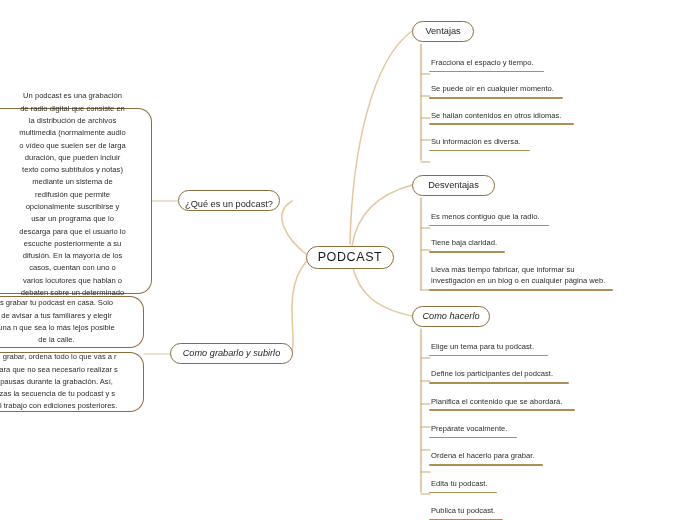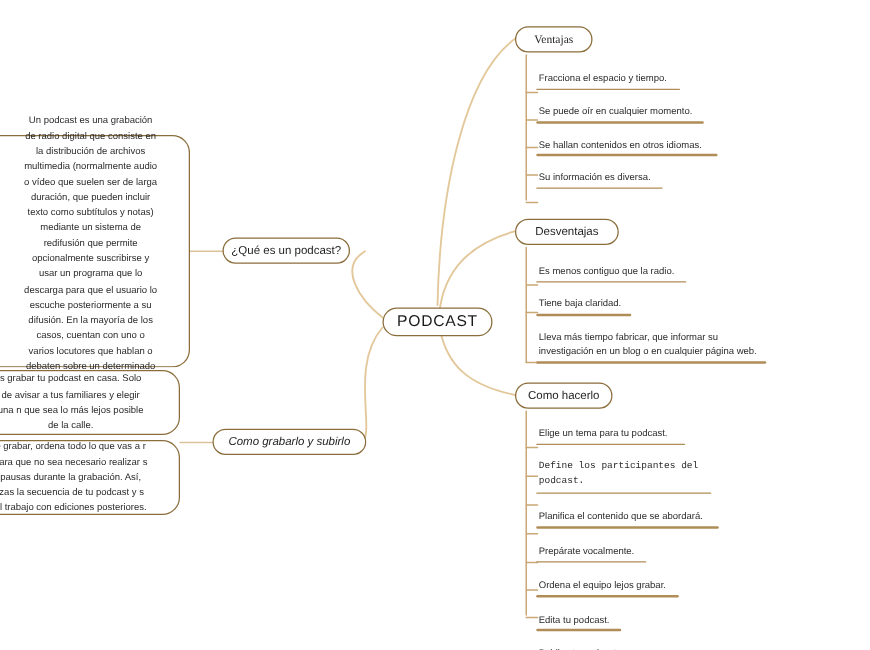--- a/index.html
+++ b/index.html
@@ -145,37 +145,37 @@
       <path d="M421,450 L430,450"></path>
       <path d="M421,472 L430,472"></path>
       <path d="M421,494 L430,494"></path>
     </g>
   </svg>
 
   <div class="node node-center" style="left:306px; top:246px; width:88px; height:23px;">
     <span>PODCAST</span>
   </div>
 
-  <div class="node node-branch" style="left:178px; top:190px; width:102px; height:21px;">
+  <div class="node node-branch" style="left:178px; top:190px; width:102px; height:21px;align-items:flex-end;">
     <span>¿Qué es un podcast?</span>
   </div>
 
   <div class="node node-branch" style="left:170px; top:343px; width:123px; height:21px;font-style:italic;">
     <span>Como grabarlo y subirlo</span>
   </div>
 
-  <div class="node node-branch" style="left:412px; top:21px; width:62px; height:21px;font-family:Liberation Serif, serif;">
+  <div class="node node-branch" style="left:412px; top:21px; width:62px; height:21px;">
     <span>Ventajas</span>
   </div>
 
   <div class="node node-branch" style="left:412px; top:175px; width:83px; height:21px;">
     <span>Desventajas</span>
   </div>
 
-  <div class="node node-branch" style="left:412px; top:306px; width:78px; height:21px;">
+  <div class="node node-branch" style="left:412px; top:306px; width:78px; height:21px;font-style:italic;">
     <span>Como hacerlo</span>
   </div>
 
   <div class="textbox clipped" style="left:-6px; top:108px; width:158px; height:186px;">
     <p>Un podcast es una grabación de radio digital que consiste en la distribución de archivos multimedia (normalmente audio o vídeo que suelen ser de larga duración, que pueden incluir texto como subtítulos y notas) mediante un sistema de redifusión que permite opcionalmente suscribirse y usar un programa que lo descarga para que el usuario lo escuche posteriormente a su difusión. En la mayoría de los casos, cuentan con uno o varios locutores que hablan o debaten sobre un determinado tema.</p>
   </div>
 
   <div class="textbox clipped" style="left:-30px; top:296px; width:174px; height:52px;">
     <p>s grabar tu podcast en casa. Solo de avisar a tus familiares y elegir una n que sea lo más lejos posible de la calle.</p>
   </div>
@@ -216,34 +216,34 @@
       <span class="item-text">Lleva más tiempo fabricar, que informar su investigación en un blog o en cualquier página web.</span>
       <span class="item-rule" style="width:184px;"></span>
     </div>
   </div>
 
   <div class="item-list" style="left:429px; top:341px; width:164px;">
     <div class="list-item" style="margin-bottom:9px;">
       <span class="item-text">Elige un tema para tu podcast.</span>
       <span class="item-rule" style="width:119px;"></span>
     </div>
-    <div class="list-item" style="margin-bottom:9px;font-family:Liberation Mono, monospace;">
+    <div class="list-item" style="margin-bottom:9px;">
       <span class="item-text">Define los participantes del podcast.</span>
       <span class="item-rule" style="width:140px;"></span>
     </div>
     <div class="list-item" style="margin-bottom:9px;">
       <span class="item-text">Planifica el contenido que se abordará.</span>
       <span class="item-rule" style="width:146px;"></span>
     </div>
     <div class="list-item" style="margin-bottom:9px;">
       <span class="item-text">Prepárate vocalmente.</span>
       <span class="item-rule" style="width:88px;"></span>
     </div>
     <div class="list-item" style="margin-bottom:9px;">
-      <span class="item-text">Ordena el equipo lejos grabar.</span>
+      <span class="item-text">Ordena el hacerlo para grabar.</span>
       <span class="item-rule" style="width:114px;"></span>
     </div>
     <div class="list-item" style="margin-bottom:9px;">
       <span class="item-text">Edita tu podcast.</span>
       <span class="item-rule" style="width:68px;"></span>
     </div>
     <div class="list-item" style="margin-bottom:0;">
       <span class="item-text">Publica tu podcast.</span>
       <span class="item-rule" style="width:74px;"></span>
     </div>

